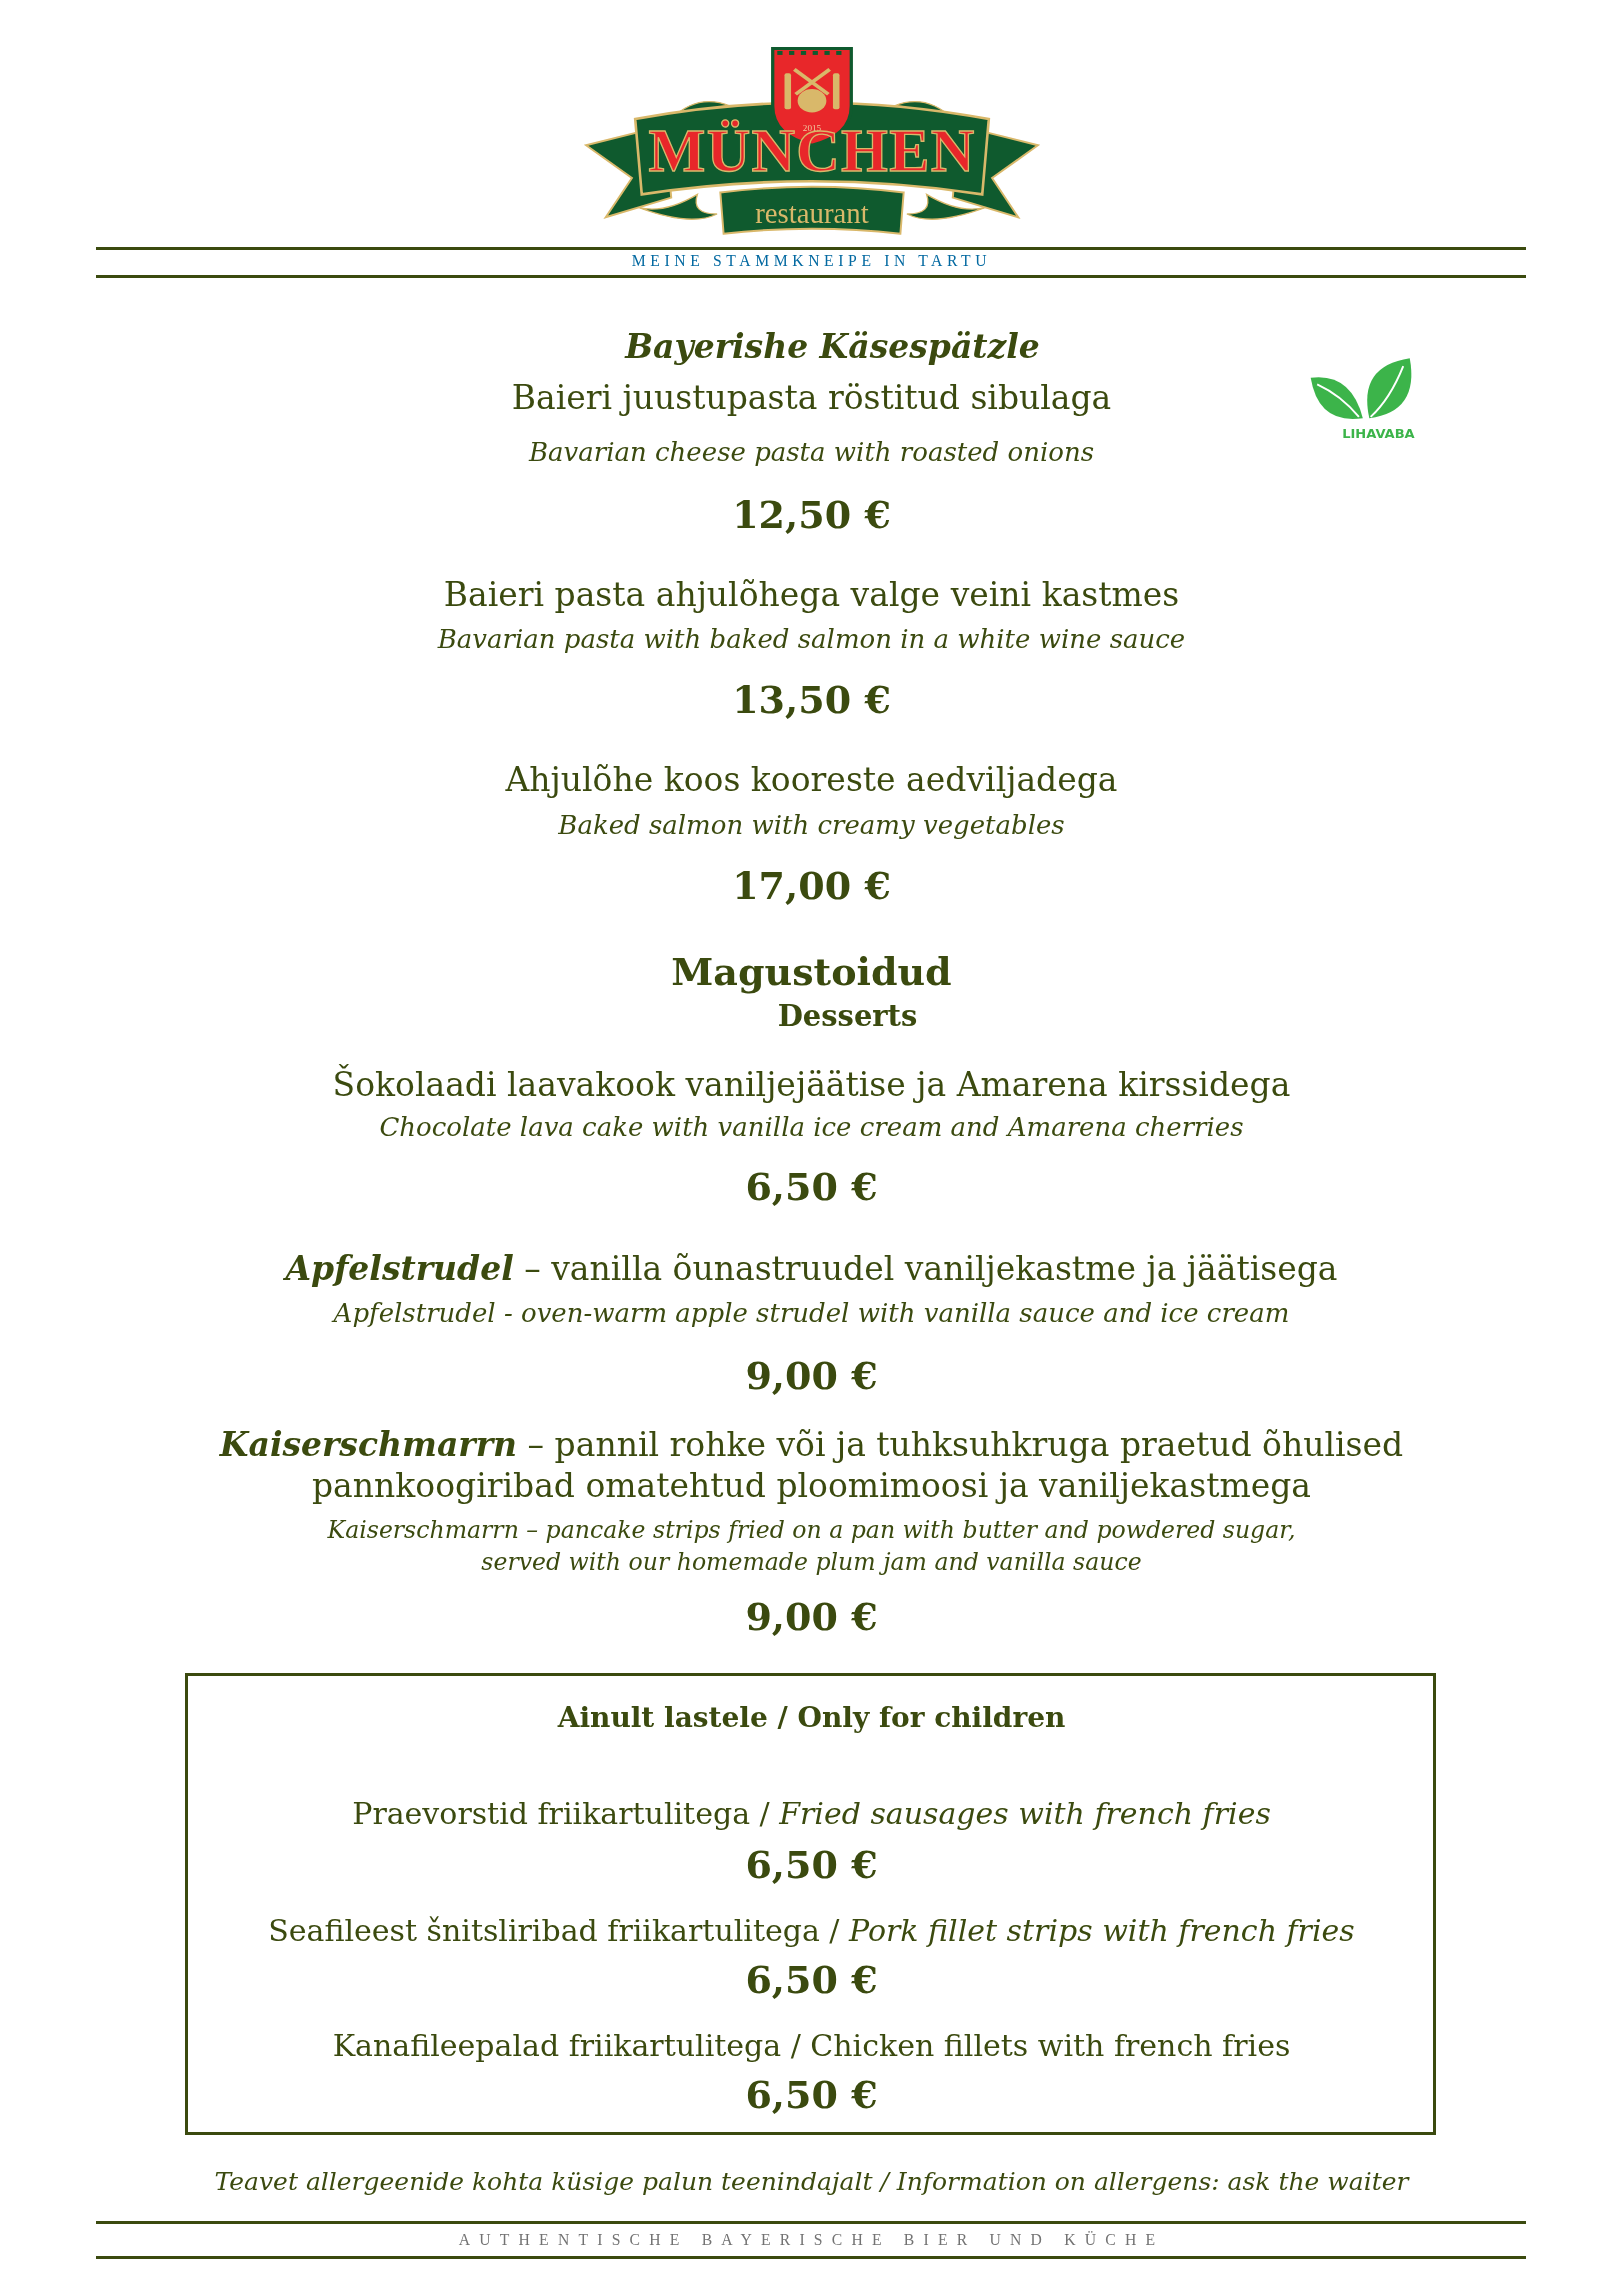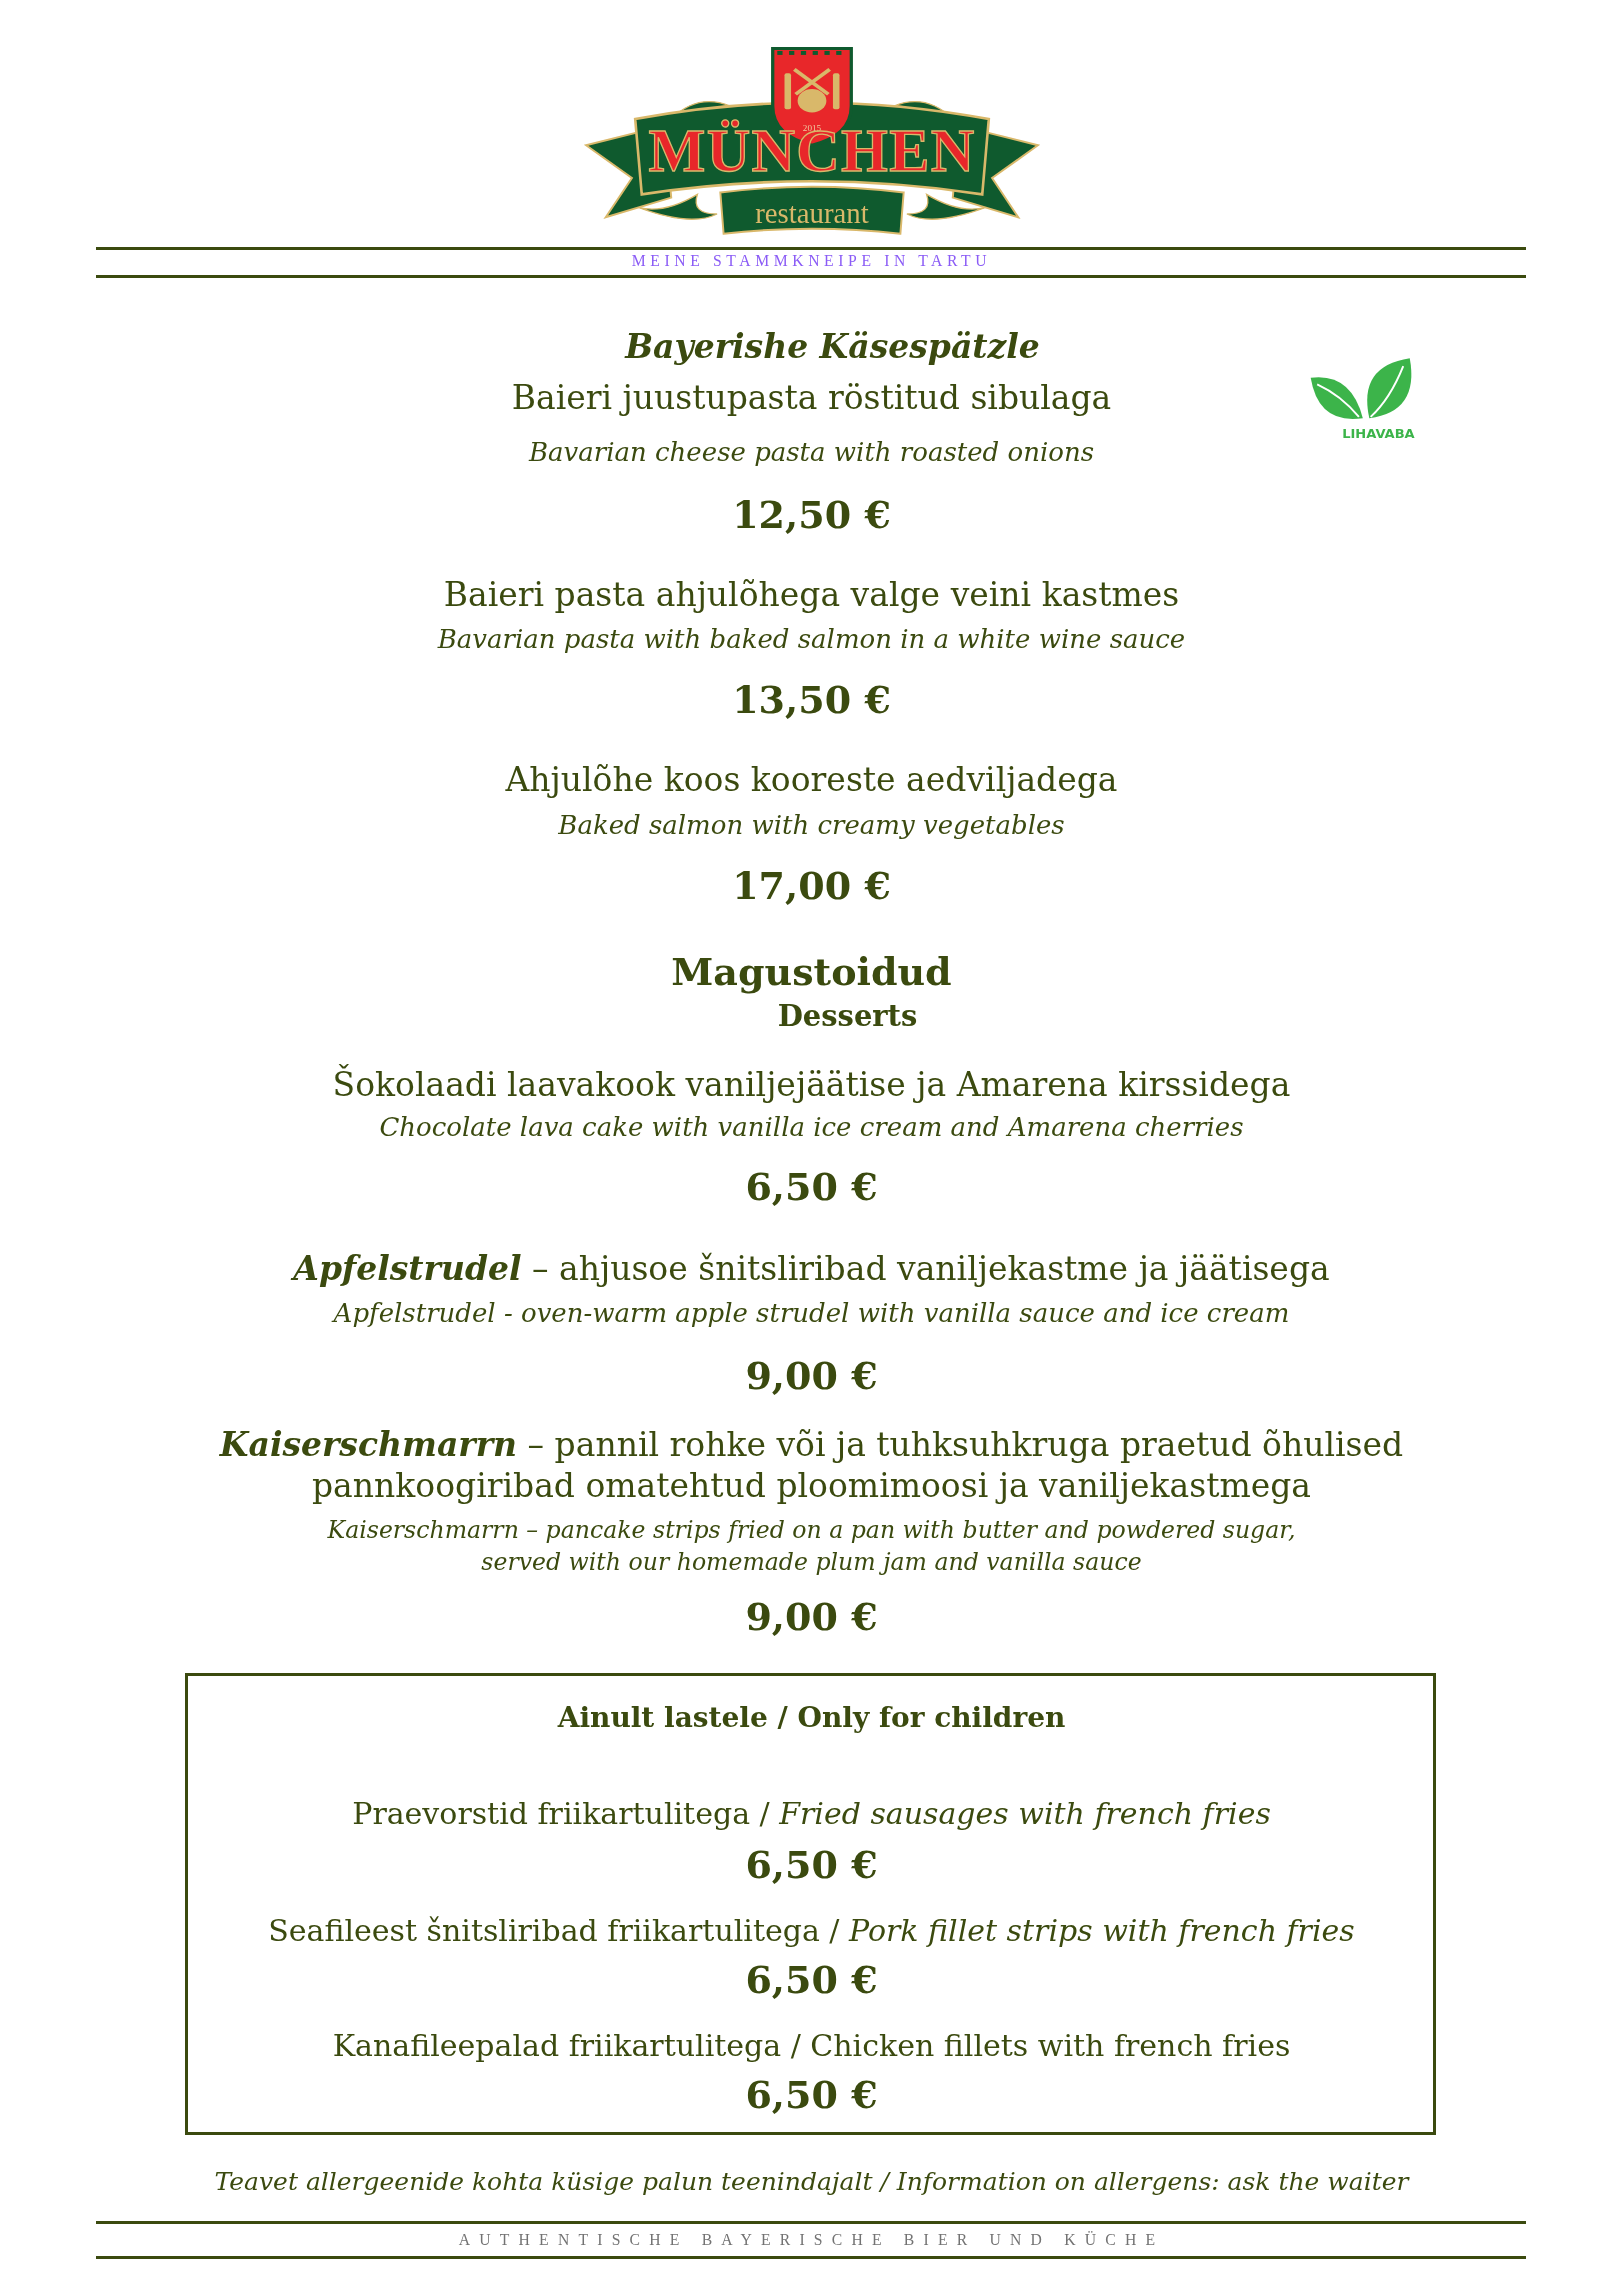--- a/index.html
+++ b/index.html
@@ -1,20 +1,20 @@
 <!DOCTYPE html>
 <html style="font-size:10.5px"><head>
 <meta charset="utf-8">
 <style>
   html, body { margin: 0; padding: 0; background: #ffffff; }
   body { width: 1623px; height: 2295px; position: relative; overflow: hidden;
          font-family: "DejaVu Serif", "Liberation Serif", serif; color: #3b4a0f; }
   .abs { position: absolute; left: 0; width: 1623px; text-align: center; white-space: nowrap; }
   .rule { position: absolute; left: 96px; width: 1430px; height: 3.3px; background: #3b4a0f; }
-  .tagline { font-family: "Liberation Serif", serif; font-size: 15.7px; letter-spacing: 4.6px; color: #8b5cf6; }
+  .tagline { font-family: "Liberation Serif", serif; font-size: 15.7px; letter-spacing: 4.6px; color: #0369a1; }
   .footer-tag { font-family: "Liberation Serif", serif; font-size: 15.7px; letter-spacing: 9.2px; color: #737373; }
   .dish-title { font-size: 33px; font-style: italic; font-weight: bold; }
   .local { font-size: 33px; }
   .eng { font-size: 26px; font-style: italic; }
   .price { font-size: 38px; font-weight: bold; }
   .section-title { font-size: 38px; font-weight: bold; }
   .section-sub { font-size: 29px; font-weight: bold; margin-left: 36px; }
   .lead-bold { font-style: italic; font-weight: bold; }
   .kids-box { position: absolute; left: 185px; top: 1673px; width: 1251px; height: 462px;
               border: 3.3px solid #3b4a0f; box-sizing: border-box; }
@@ -97,21 +97,21 @@
 <div class="abs price" style="top:863px;">17,00 €</div>
 
 <div class="abs section-title" style="top:949px;">Magustoidud</div>
 <div class="abs section-sub" style="top:999px;">Desserts</div>
 
 <div class="abs local" style="top:1065px;">Šokolaadi laavakook vaniljejäätise ja Amarena kirssidega</div>
 <div class="abs eng" style="top:1112px;">Chocolate lava cake with vanilla ice cream and Amarena cherries</div>
 <div class="abs price" style="top:1164px;">6,50 €</div>
 
 <div class="abs local" style="top:1249px;">
-  <span class="lead-bold">Apfelstrudel</span><span> – ahjusoe šnitsliribad vaniljekastme ja jäätisega</span>
+  <span class="lead-bold">Apfelstrudel</span><span> – vanilla õunastruudel vaniljekastme ja jäätisega</span>
 </div>
 <div class="abs eng" style="top:1298px;">Apfelstrudel - oven-warm apple strudel with vanilla sauce and ice cream</div>
 <div class="abs price" style="top:1353px;">9,00 €</div>
 
 <div class="abs local" style="top:1425px;">
   <span class="lead-bold">Kaiserschmarrn</span><span> – pannil rohke või ja tuhksuhkruga praetud õhulised</span>
 </div>
 <div class="abs local" style="top:1466px;">pannkoogiribad omatehtud ploomimoosi ja vaniljekastmega</div>
 <div class="abs eng" style="top:1516px; font-size:23.6px;">Kaiserschmarrn – pancake strips fried on a pan with butter and powdered sugar,</div>
 <div class="abs eng" style="top:1548px; font-size:23.6px;">served with our homemade plum jam and vanilla sauce</div>

